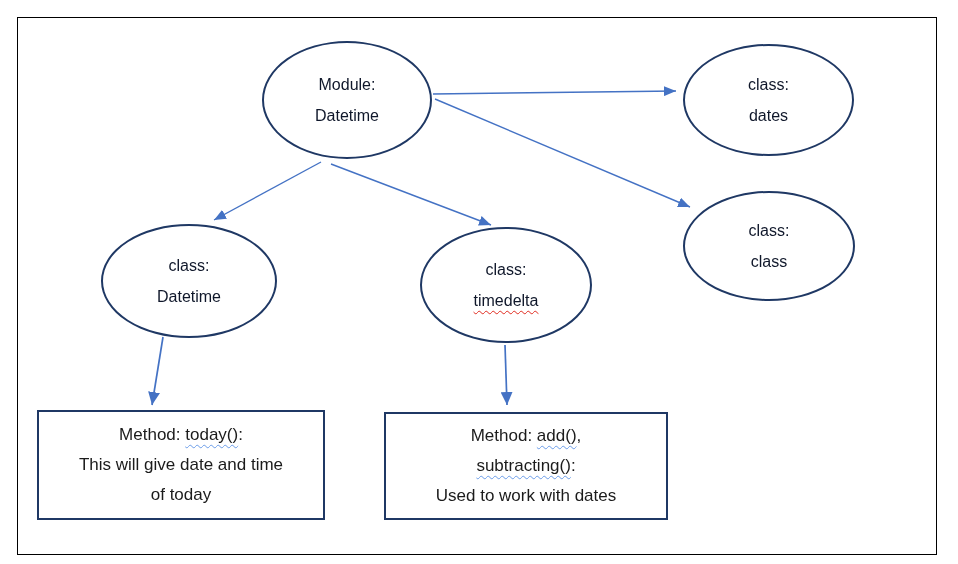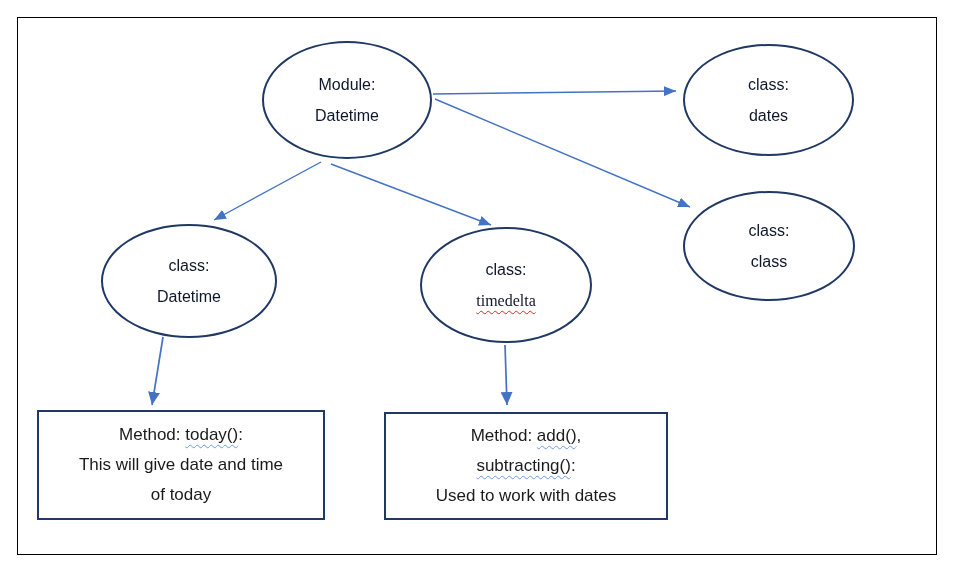--- a/index.html
+++ b/index.html
@@ -64,21 +64,20 @@
     line-height: 30px;
     color: #1b1b1b;
   }
   .mbox-today { left: 37px;  top: 410px; width: 288px; height: 110px; }
   .mbox-add   { left: 384px; top: 412px; width: 284px; height: 108px; }
 
   .wavy-red {
     text-decoration: underline wavy #e02b20;
     text-decoration-thickness: 1px;
     text-underline-offset: 4px;
-    font-family: Liberation Serif, serif;
   }
   .wavy-blue {
     text-decoration: underline wavy #6a9ce8;
     text-decoration-thickness: 1px;
     text-underline-offset: 4px;
   }
 </style>
 </head>
 <body>
 

